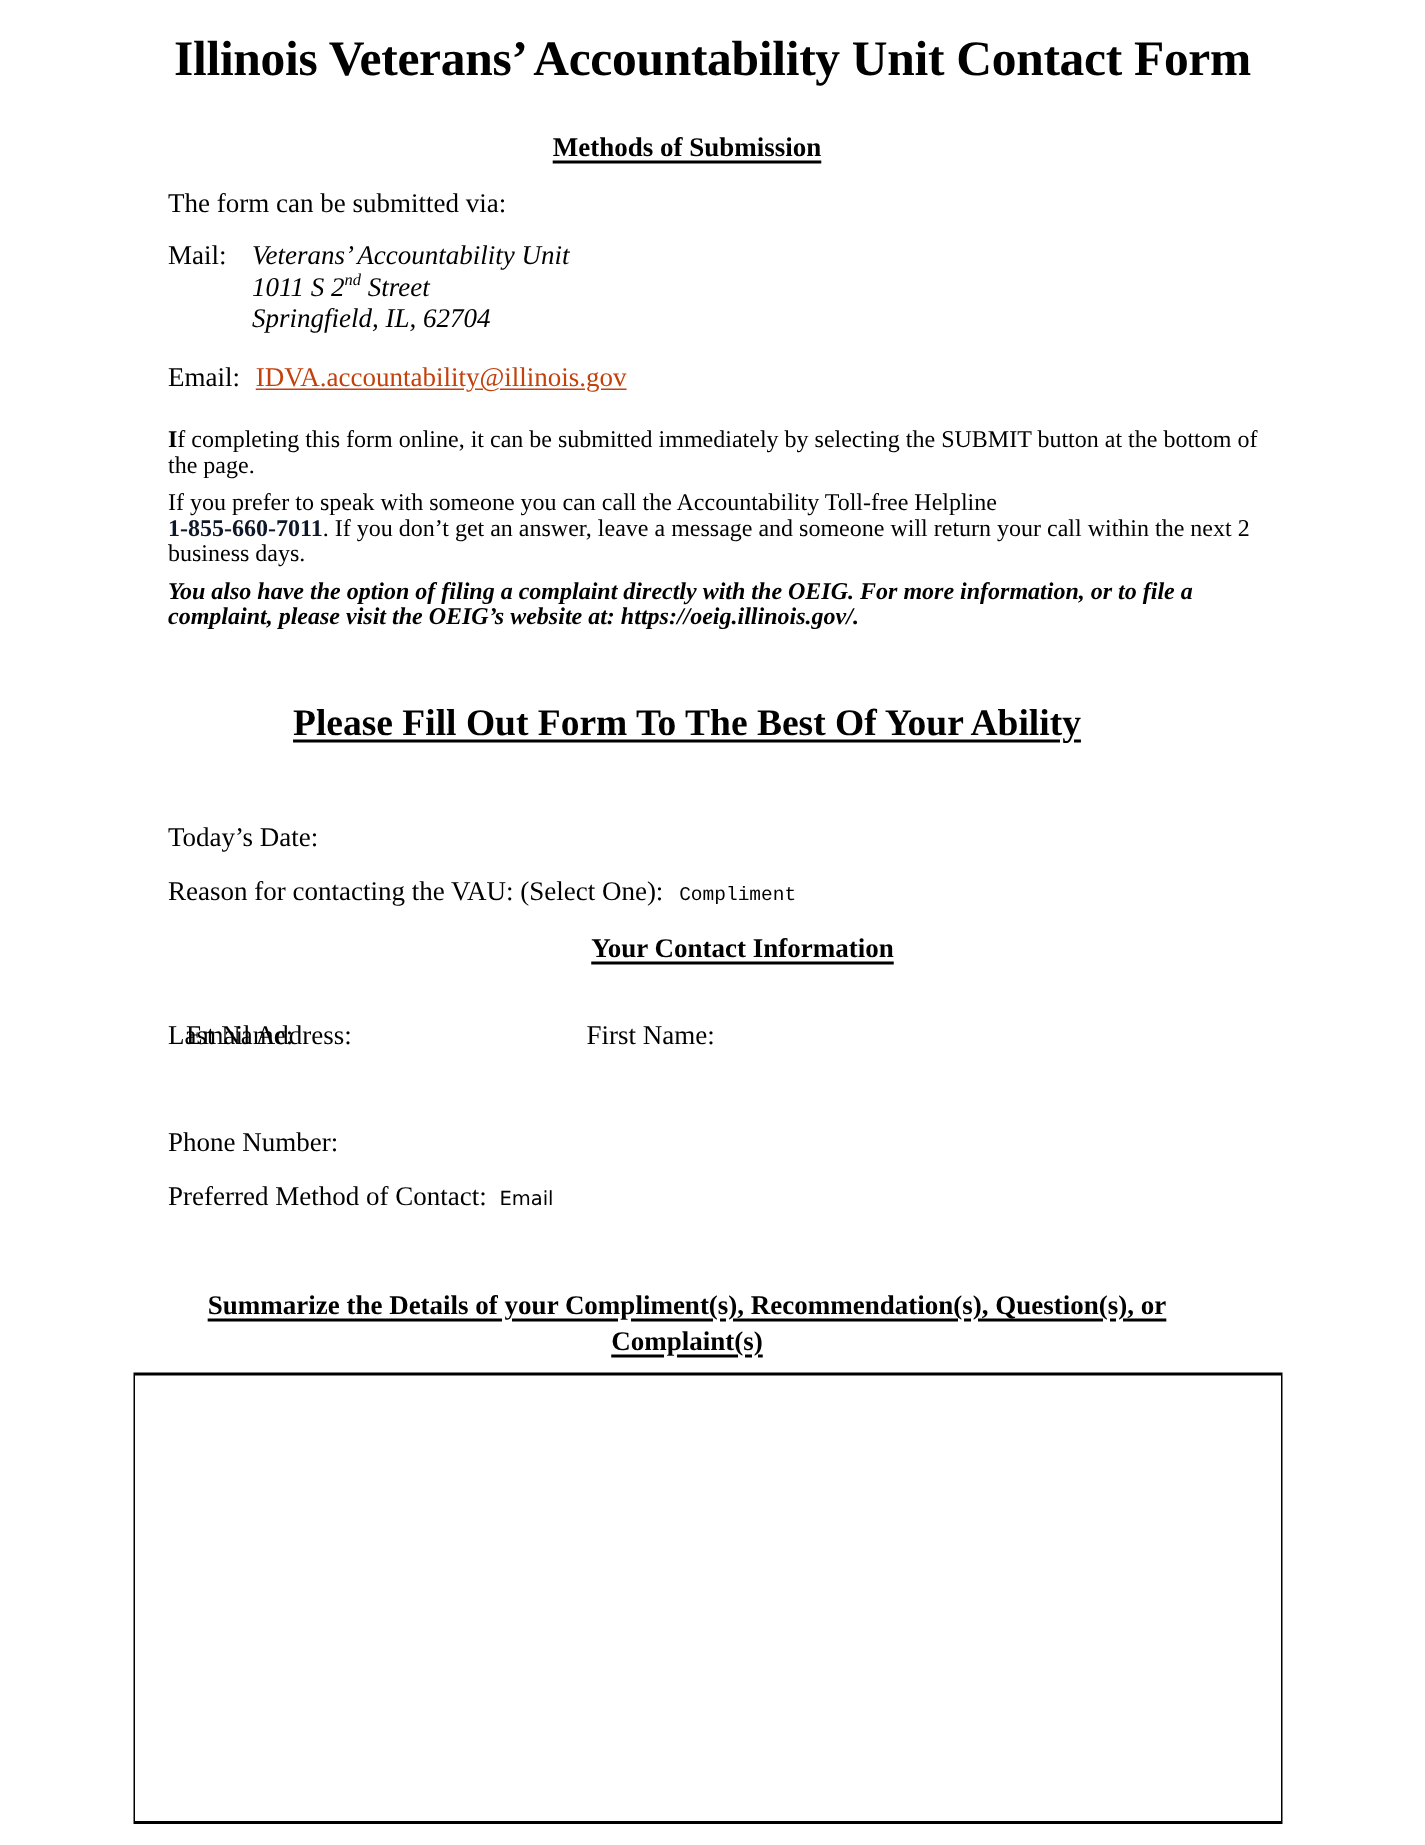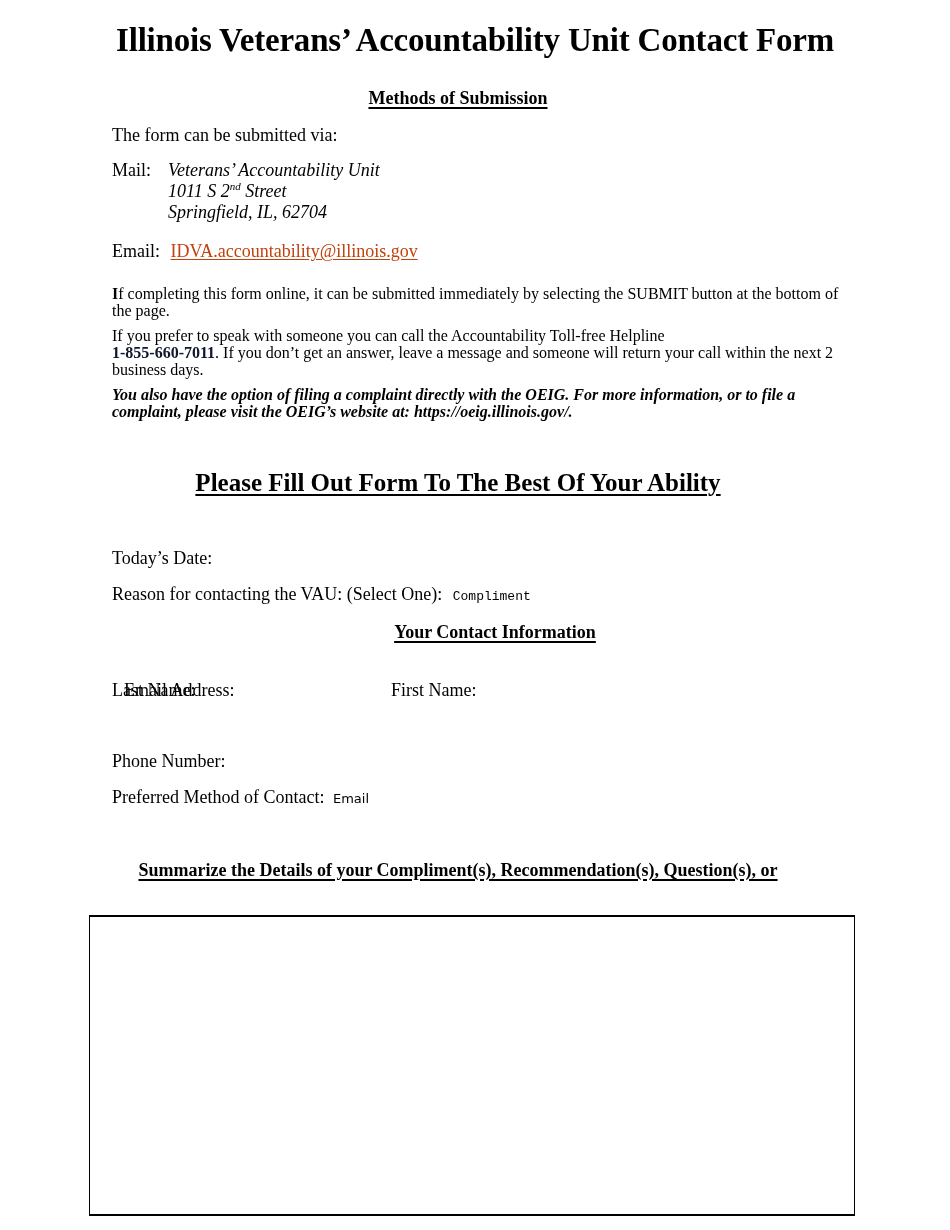--- a/index.html
+++ b/index.html
@@ -91,15 +91,16 @@
   <span class="field-val" style="display:inline-block; min-width:200px;"></span>
 </div>
 
 <div class="abs txt" style="top:787px;">
   <span>Preferred Method of Contact:</span>
   <span class="field-val" style="margin-left:4px;">Email</span>
 </div>
 
 <div class="abs h-center sec" style="top:858px; line-height:24px;">
   <div><span class="u">Summarize the Details of your Compliment(s), Recommendation(s), Question(s), or</span></div>
+  <div><span class="u">Complaint(s)</span></div>
 </div>
 
 <div class="box"></div>
 
 </body></html>

